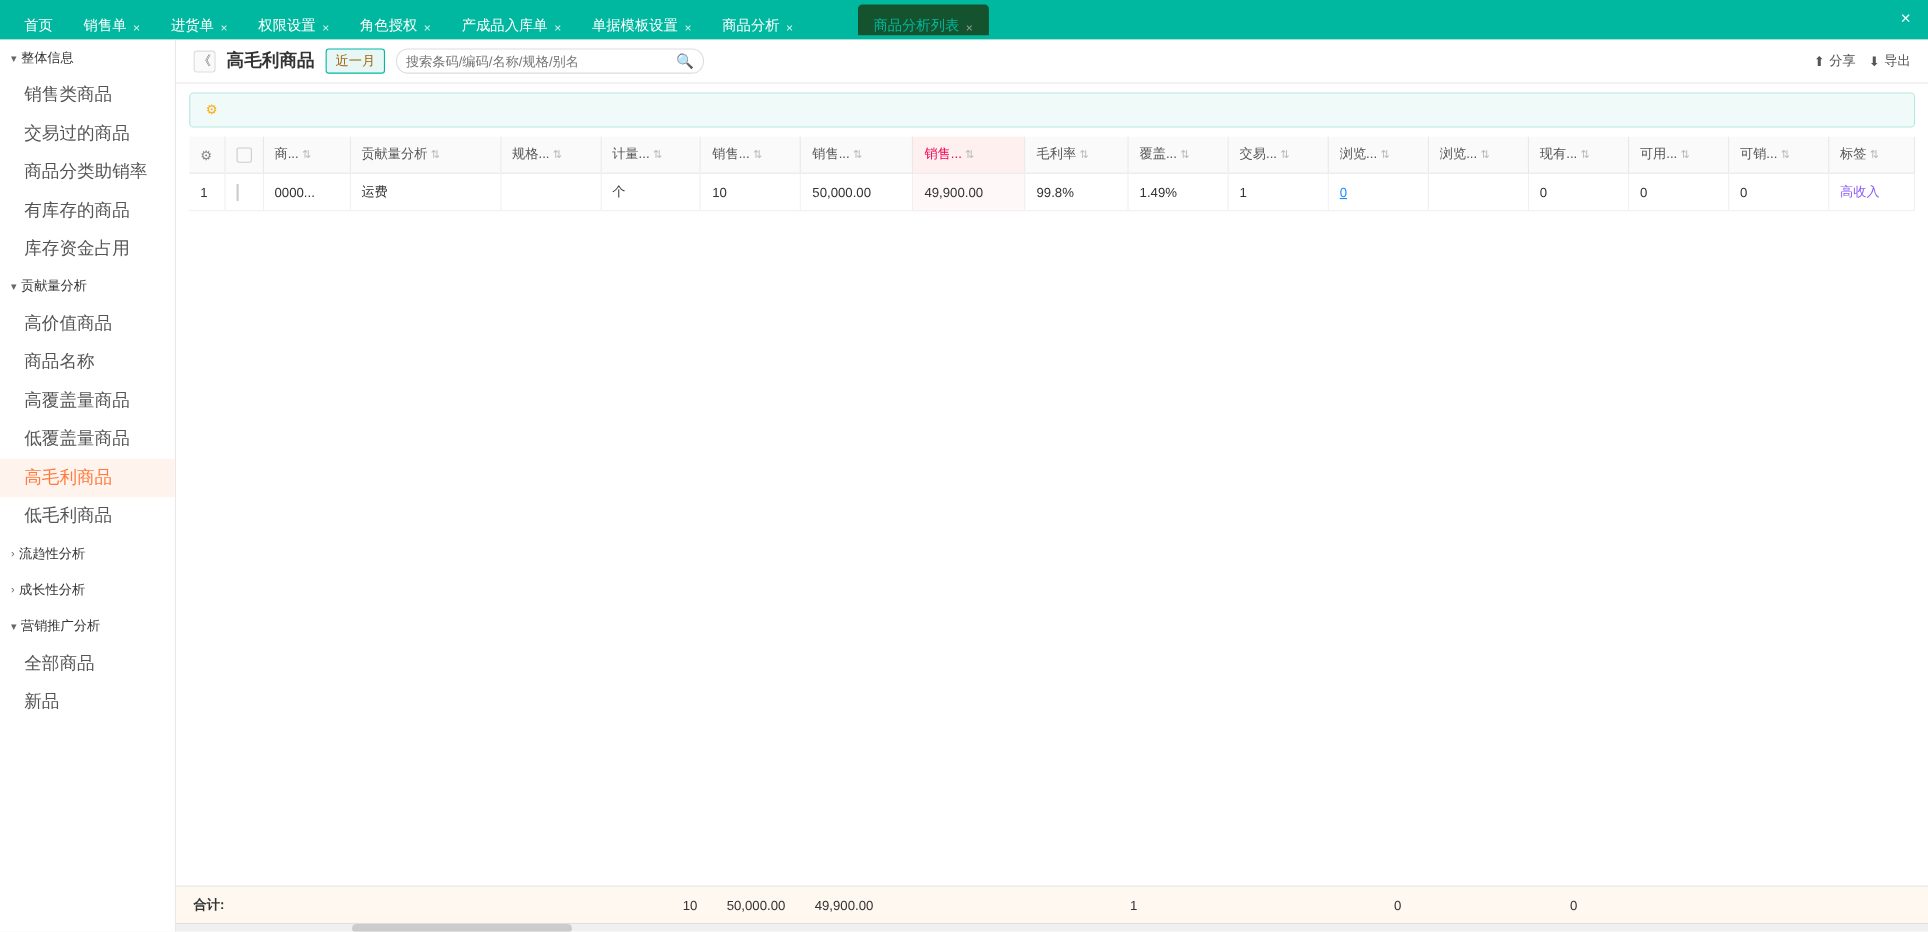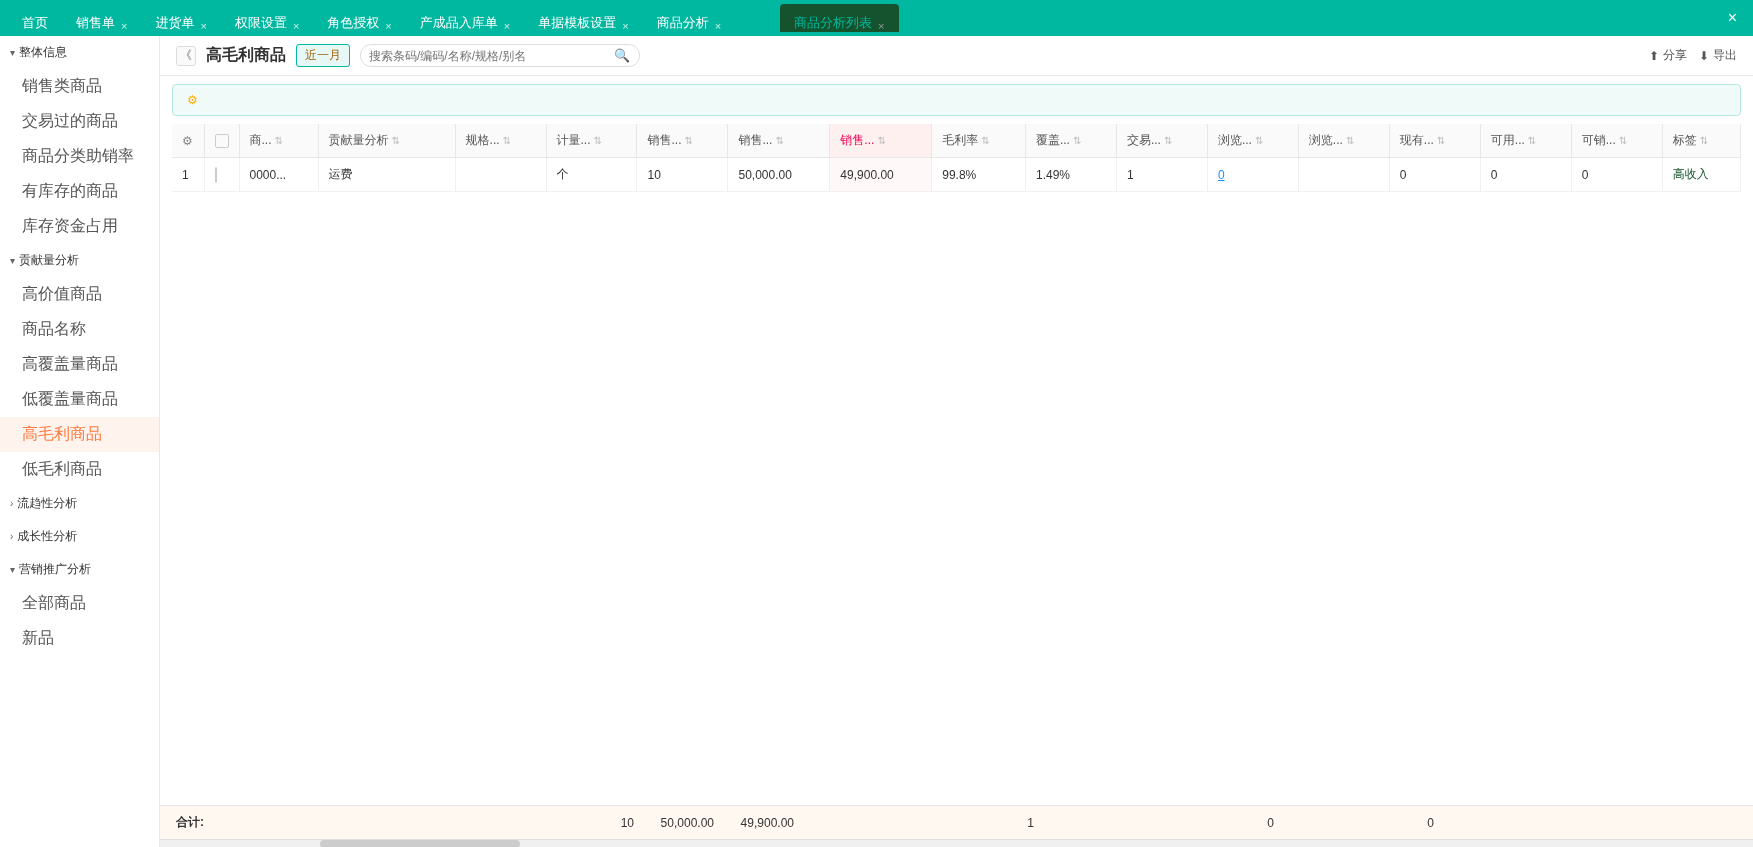--- a/index.html
+++ b/index.html
@@ -211,21 +211,21 @@
       gap: 3px;
     }
     thead th .sort-icon { color: #bbb; font-size: 10px; }
     tbody tr { border-bottom: 1px solid #f0f0f0; }
     tbody td {
       padding: 8px 10px;
       color: #333;
       border-right: 1px solid #f0f0f0;
       white-space: nowrap;
     }
-    .tag-high { color: #14532d; font-weight: 500; }
+    .tag-high { color: #8b5cf6; font-weight: 500; }
     .tag-link { color: #1890ff; text-decoration: underline; cursor: pointer; }
 
     
     .footer-bar {
       background: #fff8f0;
       border-top: 1px solid #e8e8e8;
       padding: 8px 16px;
       display: flex;
       align-items: center;
       font-size: 12px;

